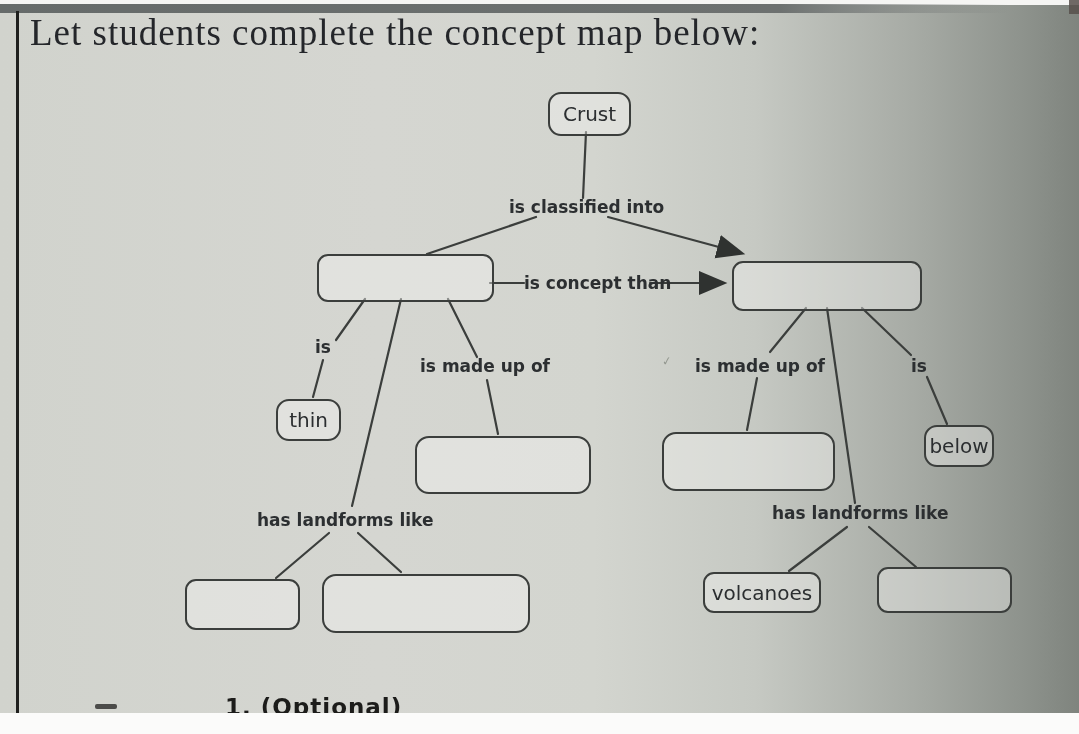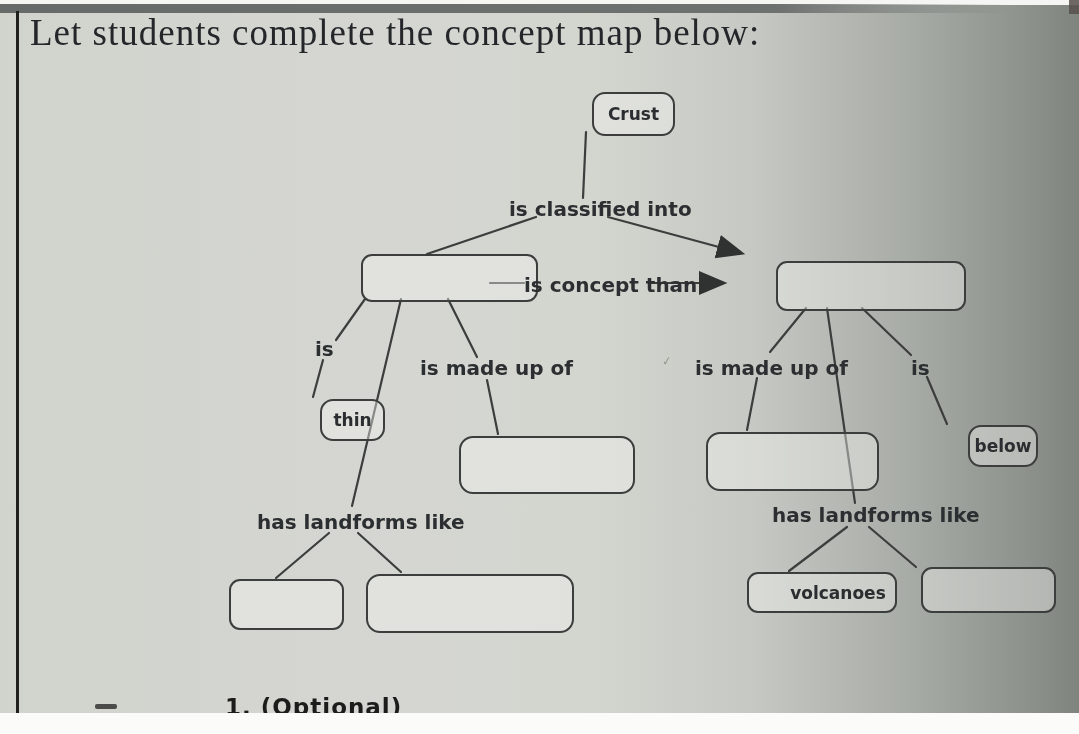--- a/index.html
+++ b/index.html
@@ -28,28 +28,28 @@
 
   
   .wires{position:absolute;left:0;top:0;z-index:1;}
 
   
   .node{
     position:absolute;z-index:2;
     border:2.2px solid #3b3e3c;border-radius:11px;
     background:rgba(243,244,240,0.42);
     display:flex;align-items:center;justify-content:center;
-    font-size:17px;font-weight:700;color:#2b2e30;margin-left:44px;
+    font-size:20px;font-weight:400;color:#2b2e30;
   }
   .node.round{border-radius:13px;}
 
   
   .rel{
     position:absolute;z-index:2;
-    font-size:20px;font-weight:600;color:#2c2f31;
+    font-size:17px;font-weight:600;color:#2c2f31;
     text-align:center;white-space:nowrap;
   }
 
   .stray{position:absolute;left:662px;top:354px;z-index:2;color:#93978f;font-size:12px;transform:rotate(-8deg);}
 
   .footer-cut{
     position:absolute;left:225px;top:694px;z-index:6;
     font-size:23px;font-weight:bold;color:#1c1c1a;
     font-family:"DejaVu Sans",sans-serif;letter-spacing:1px;white-space:nowrap;
   }
@@ -107,21 +107,21 @@
   <div class="node" style="left:415px;top:436px;width:172px;height:54px;border-radius:14px;"></div>
 
   <div class="node" style="left:662px;top:432px;width:169px;height:55px;border-radius:14px;"></div>
 
   <div class="node round" style="left:924px;top:425px;width:66px;height:38px;">below</div>
 
   <div class="node" style="left:185px;top:579px;width:111px;height:47px;"></div>
 
   <div class="node" style="left:322px;top:574px;width:204px;height:55px;border-radius:14px;"></div>
 
-  <div class="node" style="left:703px;top:572px;width:114px;height:37px;padding-left:32px;">volcanoes</div>
+  <div class="node" style="left:703px;top:572px;width:114px;height:37px;">volcanoes</div>
 
   <div class="node" style="left:877px;top:567px;width:131px;height:42px;"></div>
 
   <div class="rel" style="left:509px;top:197px;width:152px;">is classified into</div>
 
   <div class="rel" style="left:524px;top:273px;width:126px;">is concept than</div>
 
   <div class="rel" style="left:315px;top:337px;">is</div>
 
   <div class="rel" style="left:420px;top:356px;width:130px;">is made up of</div>

